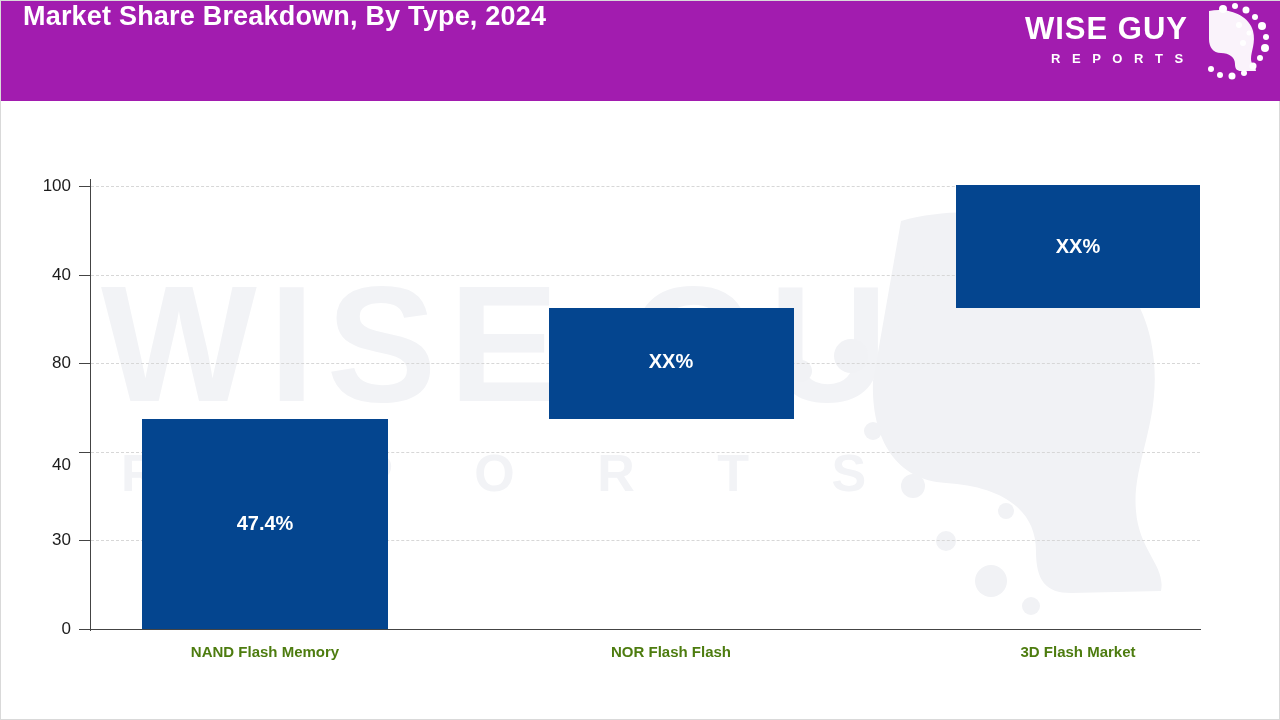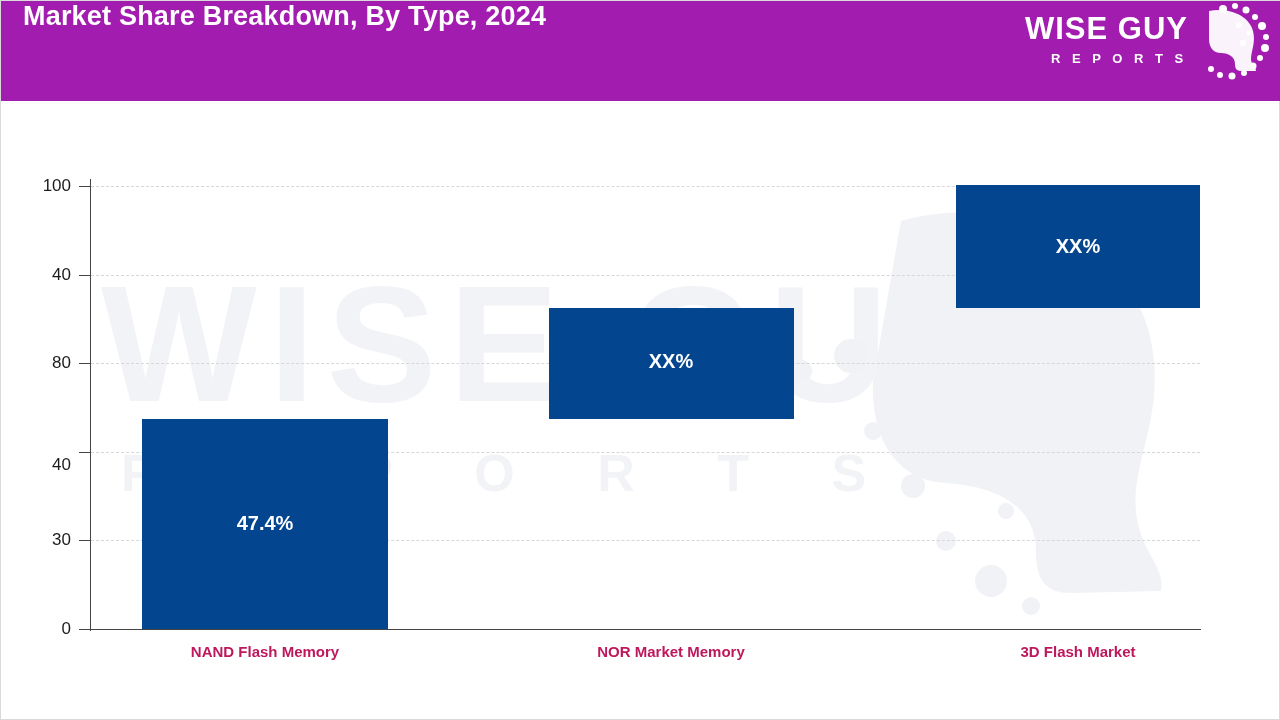--- a/index.html
+++ b/index.html
@@ -128,21 +128,21 @@
     position: absolute;
     color: #ffffff;
     font-size: 20px;
     font-weight: bold;
     text-align: center;
     transform: translate(-50%, -50%);
     white-space: nowrap;
   }
   .cat-label {
     position: absolute;
-    color: #be185d;
+    color: #4d7c0f;
     font-size: 15px;
     font-weight: bold;
     text-align: center;
     transform: translateX(-50%);
     white-space: nowrap;
   }
 </style>
 </head>
 <body>
 
@@ -225,17 +225,17 @@
 
     <div class="bar" style="left:141px; top:318px; width:246px; height:210px;"></div>
     <div class="bar" style="left:548px; top:207px; width:245px; height:111px;"></div>
     <div class="bar" style="left:955px; top:84px; width:244px; height:123px;"></div>
 
     <div class="bar-label" style="left:264px; top:422px;">47.4%</div>
     <div class="bar-label" style="left:670px; top:260px;">XX%</div>
     <div class="bar-label" style="left:1077px; top:145px;">XX%</div>
 
     <div class="cat-label" style="left:264px; top:542px;">NAND Flash Memory</div>
-    <div class="cat-label" style="left:670px; top:542px;">NOR Market Memory</div>
+    <div class="cat-label" style="left:670px; top:542px;">NOR Flash Flash</div>
     <div class="cat-label" style="left:1077px; top:542px;">3D Flash Market</div>
 
   </div>
 </div>
 
 </body></html>

